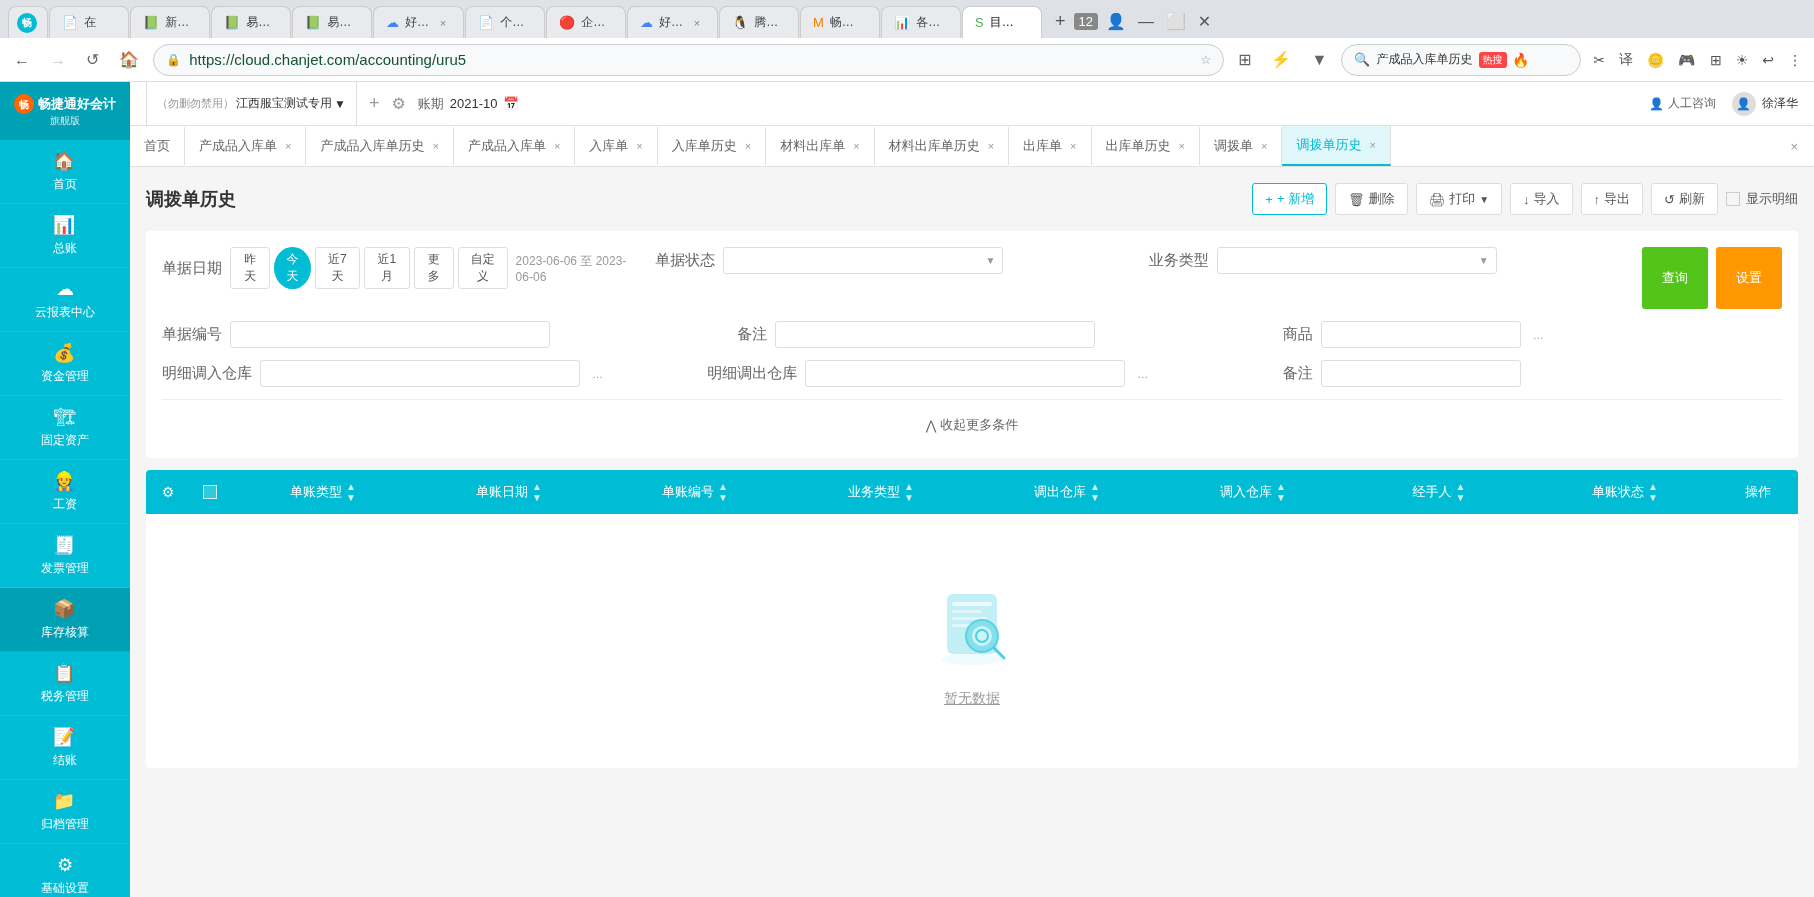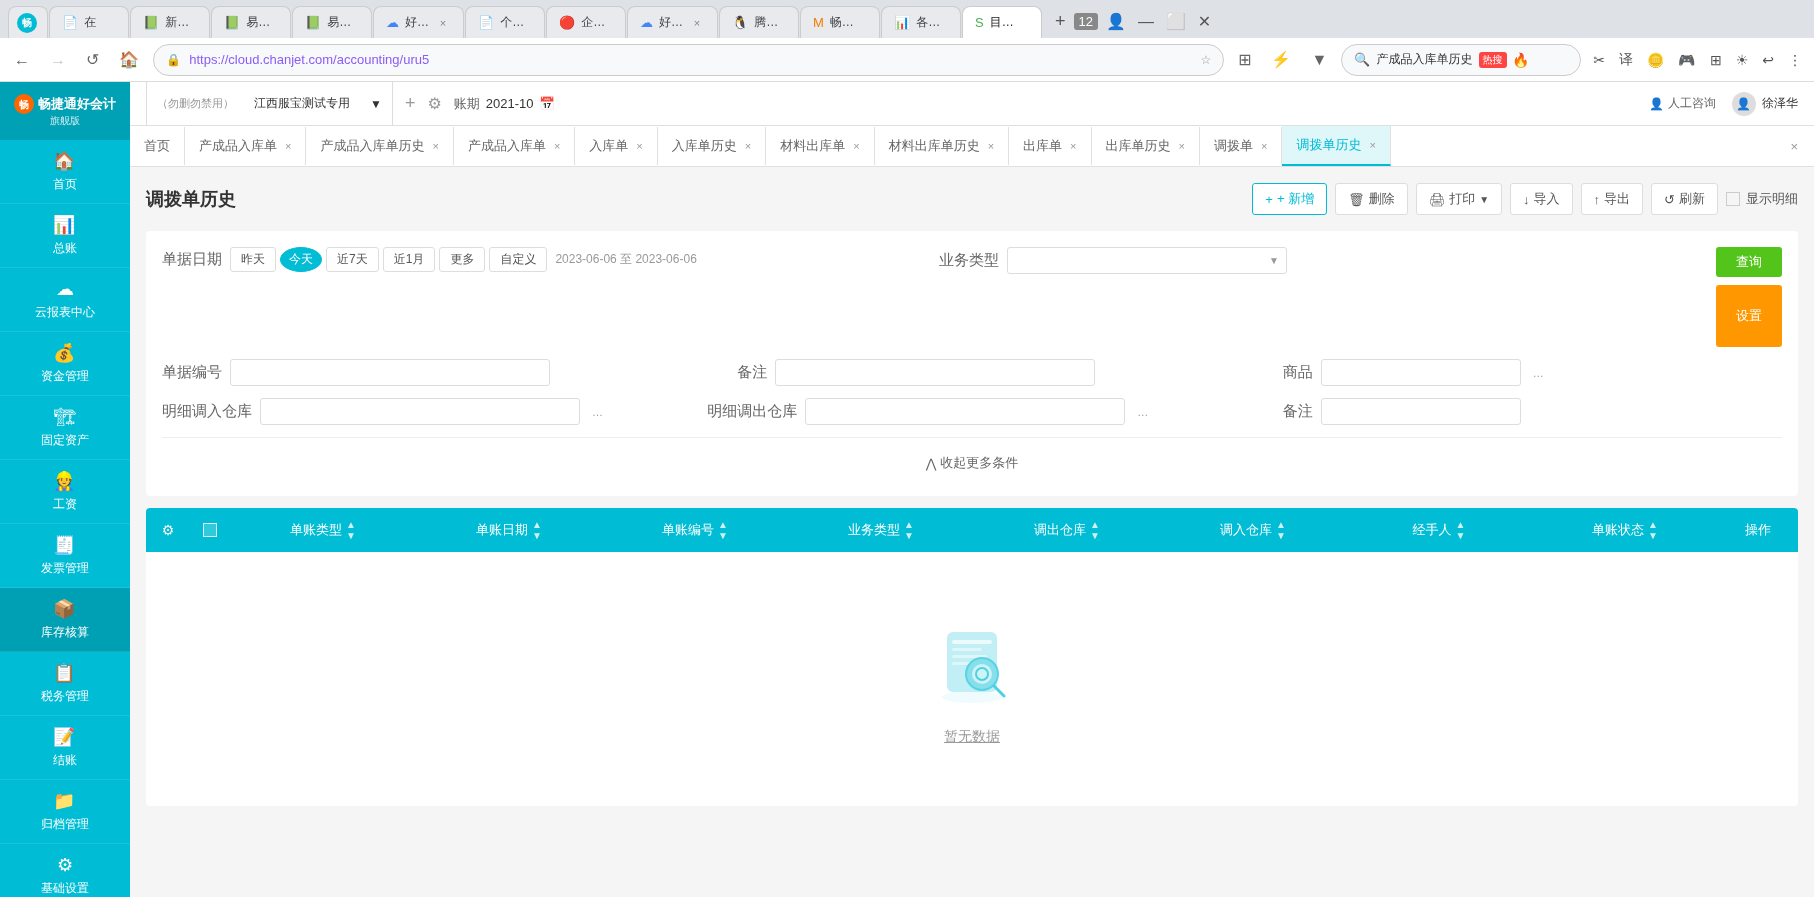--- a/index.html
+++ b/index.html
@@ -11,21 +11,21 @@
     .browser-tab { background: #e8eaed; border-radius: 8px 8px 0 0; padding: 0 12px; height: 32px; display: flex; align-items: center; gap: 6px; font-size: 12px; color: #444; min-width: 80px; max-width: 160px; cursor: pointer; border: 1px solid #ccc; border-bottom: none; flex-shrink: 0; }
     .browser-tab.active { background: #fff; color: #222; z-index: 1; }
     .browser-tab .tab-icon { width: 14px; height: 14px; border-radius: 2px; flex-shrink: 0; display: flex; align-items: center; justify-content: center; }
     .browser-tab .tab-close { margin-left: auto; color: #888; font-size: 11px; width: 16px; height: 16px; display: flex; align-items: center; justify-content: center; border-radius: 50%; }
     .tab-actions { display: flex; align-items: center; gap: 4px; padding: 0 8px; margin-bottom: 4px; }
     .tab-actions button { background: none; border: none; cursor: pointer; font-size: 16px; color: #555; padding: 2px 4px; }
 
     .address-bar-row { background: #fff; height: 44px; display: flex; align-items: center; padding: 0 8px; gap: 8px; border-bottom: 1px solid #ddd; }
     .nav-btn { background: none; border: none; cursor: pointer; color: #666; font-size: 16px; padding: 4px 6px; border-radius: 4px; }
     .address-bar { flex: 1; height: 32px; border: 1px solid #ccc; border-radius: 16px; display: flex; align-items: center; padding: 0 12px; background: #f8f9fa; gap: 8px; }
-    .address-bar .url-text { font-size: 13px; color: #8b5cf6; flex: 1; }
+    .address-bar .url-text { font-size: 15px; color: #14532d; flex: 1; }
     .address-bar .lock-icon { color: #5f6368; font-size: 12px; }
     .search-box { width: 240px; height: 32px; border: 1px solid #ccc; border-radius: 16px; padding: 0 12px; display: flex; align-items: center; gap: 6px; background: #f8f9fa; }
     .search-box .search-text { font-size: 12px; color: #333; }
     .hot-badge { background: #ff4444; color: white; font-size: 10px; padding: 1px 4px; border-radius: 3px; }
     .browser-tools { display: flex; align-items: center; gap: 6px; }
     .tool-btn { background: none; border: none; cursor: pointer; font-size: 14px; color: #555; padding: 4px; }
 
     
     .app-container { display: flex; flex: 1; background: #f0f2f5; }
 
@@ -37,21 +37,21 @@
     .sidebar-nav { flex: 1; display: flex; flex-direction: column; }
     .nav-item { display: flex; flex-direction: column; align-items: center; padding: 10px 4px; cursor: pointer; color: white; font-size: 12px; gap: 4px; border-bottom: 1px solid rgba(255,255,255,0.1); }
     .nav-item .nav-icon { font-size: 18px; }
     .nav-item .nav-label { font-size: 12px; }
 
     
     .main-content { flex: 1; display: flex; flex-direction: column; overflow: hidden; }
 
     
     .top-header { background: white; border-bottom: 1px solid #e0e0e0; display: flex; align-items: center; padding: 0 16px; height: 44px; gap: 12px; }
-    .org-selector { display: flex; align-items: center; gap: 20px; border: 1px solid #ddd; border-radius: 0; padding: 14px 10px; cursor: pointer; font-size: 12px; color: #333; }
+    .org-selector { display: flex; align-items: center; gap: 2px; border: 1px solid #ddd; border-radius: 0; padding: 14px 10px; cursor: pointer; font-size: 12px; color: #333; }
     .org-selector .org-note { color: #999; font-size: 11px; }
     .period-selector { display: flex; align-items: center; gap: 6px; font-size: 13px; color: #333; }
     .period-selector .period-label { color: #666; }
     .header-right { margin-left: auto; display: flex; align-items: center; gap: 16px; }
     .service-btn { display: flex; align-items: center; gap: 4px; color: #666; font-size: 12px; cursor: pointer; }
     .user-info { display: flex; align-items: center; gap: 6px; color: #333; font-size: 12px; cursor: pointer; }
 
     
     .tab-nav { background: white; display: flex; align-items: center; border-bottom: 1px solid #e0e0e0; overflow-x: auto; flex-shrink: 0; padding-right: 8px; }
     .tab-nav::-webkit-scrollbar { height: 0; }
@@ -395,28 +395,36 @@
                 <button class="date-btn">昨天</button>
                 <button class="date-btn active">今天</button>
                 <button class="date-btn">近7天</button>
                 <button class="date-btn">近1月</button>
                 <button class="date-btn">更多</button>
                 <button class="date-btn">自定义</button>
               </div>
               <span class="date-range">2023-06-06 至 2023-06-06</span>
             </div>
             <div class="filter-group">
+              <span class="filter-label">单据状态</span>
+              <div class="filter-select-wrap">
+                <select class="filter-select">
+                  <option value=""></option>
+                </select>
+              </div>
+            </div>
+            <div class="filter-group">
               <span class="filter-label">业务类型</span>
               <div class="filter-select-wrap">
                 <select class="filter-select">
                   <option value=""></option>
                 </select>
               </div>
             </div>
-            <div style="display:flex;flex-direction:column;gap:8px;">
+            <div style="display:flex;gap:8px;">
               <button style="background:#52c41a;color:white;border:none;border-radius:3px;padding:6px 20px;cursor:pointer;font-size:13px;">查询</button>
               <button style="background:#ff9800;color:white;border:none;border-radius:3px;padding:22px 20px;cursor:pointer;font-size:13px;">设置</button>
             </div>
           </div>
 
           <div class="filter-row">
             <div class="filter-group">
               <span class="filter-label">单据编号</span>
               <input class="filter-input" type="text" style="min-width: 320px;">
             </div>

